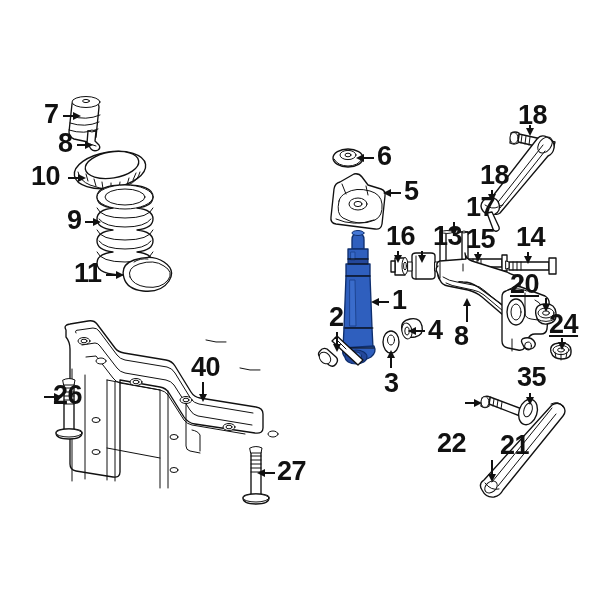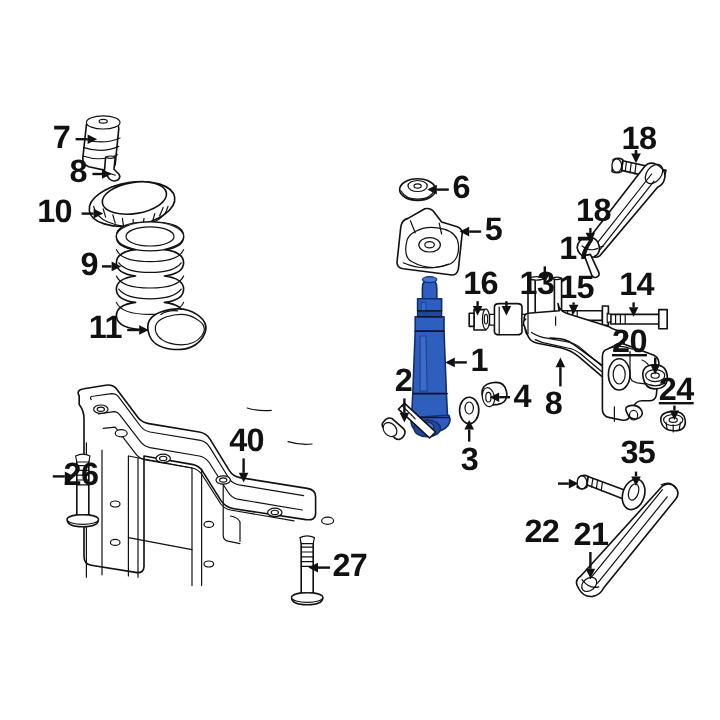--- a/index.html
+++ b/index.html
@@ -529,15 +529,15 @@
   <div class="callout" style="left:466px; top:226px;">15</div>
   <div class="callout" style="left:516px; top:224px;">14</div>
   <div class="callout" style="left:480px; top:162px;">18</div>
   <div class="callout" style="left:518px; top:102px;">18</div>
 
   <div class="callout" style="left:454px; top:323px;">8</div>
   <div class="callout" style="left:510px; top:271px;text-decoration:underline;">20</div>
   <div class="callout" style="left:549px; top:311px;text-decoration:underline;">24</div>
   <div class="callout" style="left:437px; top:390px;margin-top:40px;">22</div>
   <div class="callout" style="left:517px; top:364px;">35</div>
-  <div class="callout" style="left:478px; top:432px;">21</div>
+  <div class="callout" style="left:500px; top:432px;">21</div>
 
 </div>
 
 </body></html>

